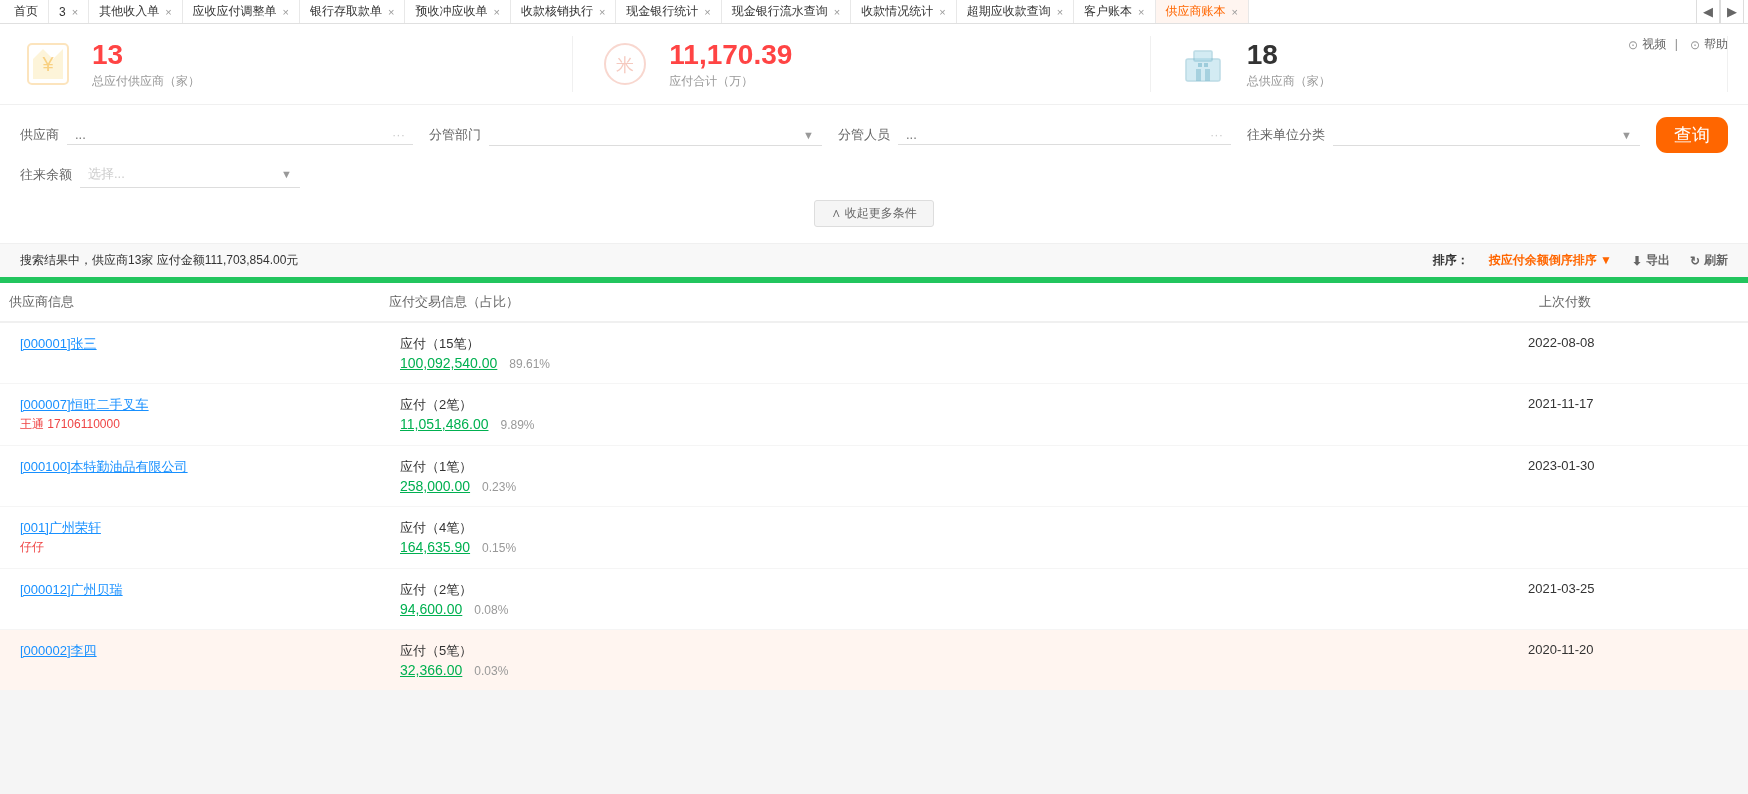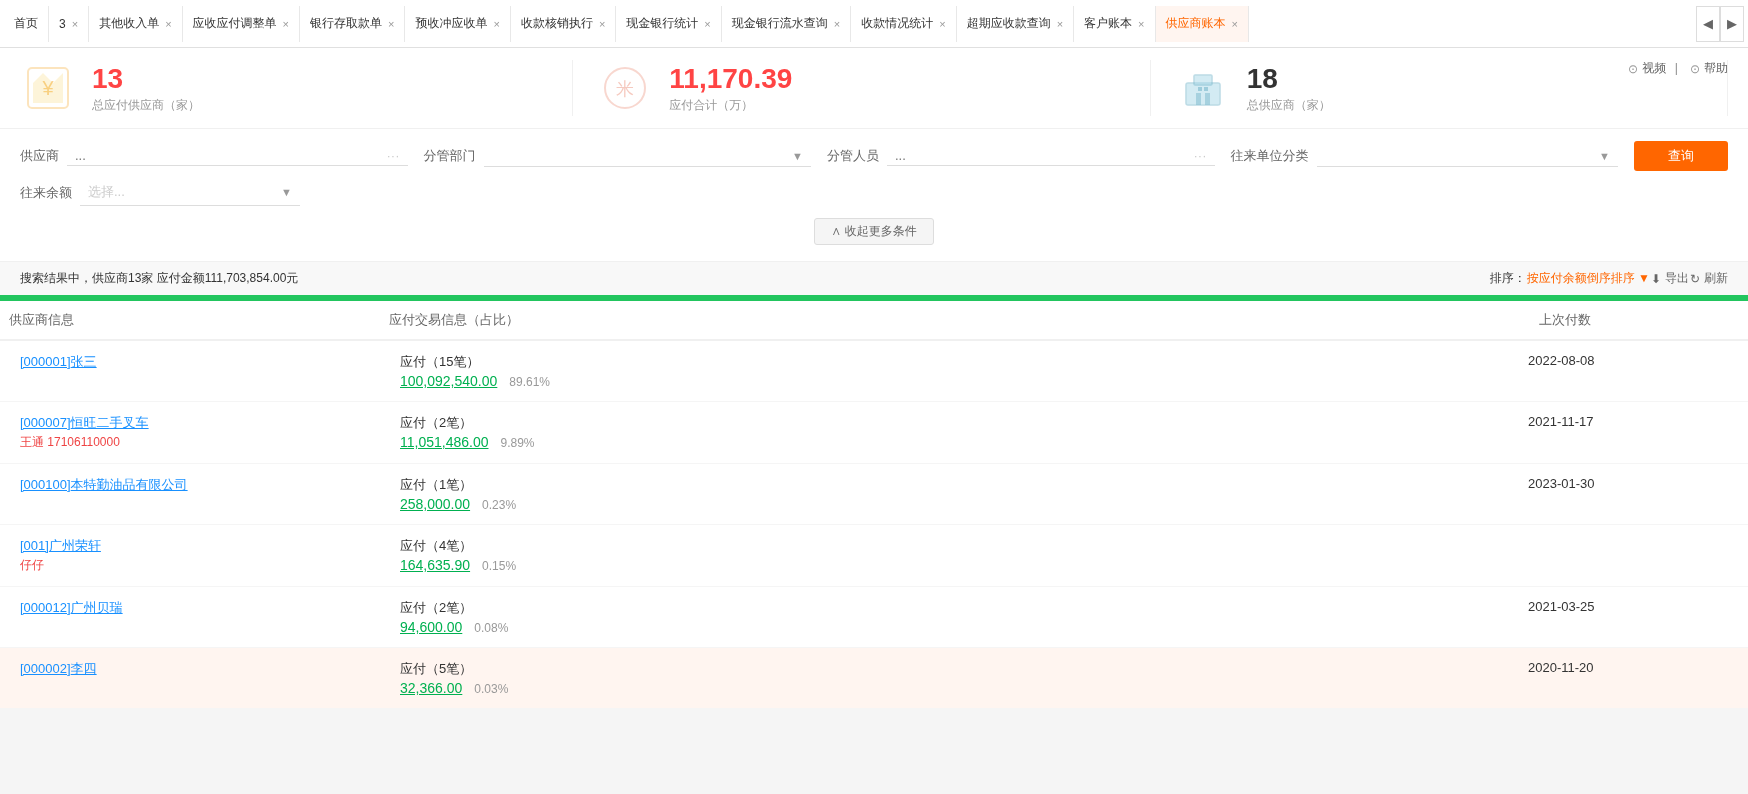--- a/index.html
+++ b/index.html
@@ -4,21 +4,21 @@
   <style>
     * { box-sizing: border-box; margin: 0; padding: 0; }
     body { font-family: 'Microsoft YaHei', Arial, sans-serif; font-size: 13px; background: #f5f5f5; color: #333; }
 
     
     .top-nav {
       background: #fff;
       border-bottom: 1px solid #e0e0e0;
       display: flex;
       align-items: center;
-      height: 48px;
+      height: 24px;
       overflow: hidden;
       padding: 0 4px;
     }
     .nav-tab {
       display: inline-flex;
       align-items: center;
       padding: 0 10px;
       height: 36px;
       white-space: nowrap;
       font-size: 12px;
@@ -157,24 +157,24 @@
       align-items: center;
       justify-content: space-between;
       cursor: pointer;
       color: #333;
     }
     .dropdown-arrow { color: #999; font-size: 11px; }
     .search-btn {
       background: #ff6600;
       color: #fff;
       border: none;
-      padding: 6px 34px;
-      border-radius: 3px;
-      cursor: pointer;
-      font-size: 13px;
+      padding: 6px 18px;
+      border-radius: 11px;
+      cursor: pointer;
+      font-size: 18px;
       white-space: nowrap;
     }
     .collapse-btn {
       display: flex;
       align-items: center;
       justify-content: center;
       padding: 4px 16px;
       font-size: 12px;
       color: #666;
       cursor: pointer;
@@ -193,22 +193,23 @@
       align-items: center;
       justify-content: space-between;
       border-bottom: 6px solid #22c55e;
       font-size: 12px;
       color: #333;
     }
     .result-bar-left {}
     .result-bar-right {
       display: flex;
       align-items: center;
-      gap: 1px;
-      color: #666;
+      gap: 20px;
+      color: #666;
+      font-weight: bold;
     }
     .result-bar-right .sort-label { color: #333; }
     .result-bar-right .sort-value { color: #ff6600; cursor: pointer; }
     .icon-btn {
       display: flex;
       align-items: center;
       gap: 4px;
       cursor: pointer;
       color: #666;
       font-size: 12px;

